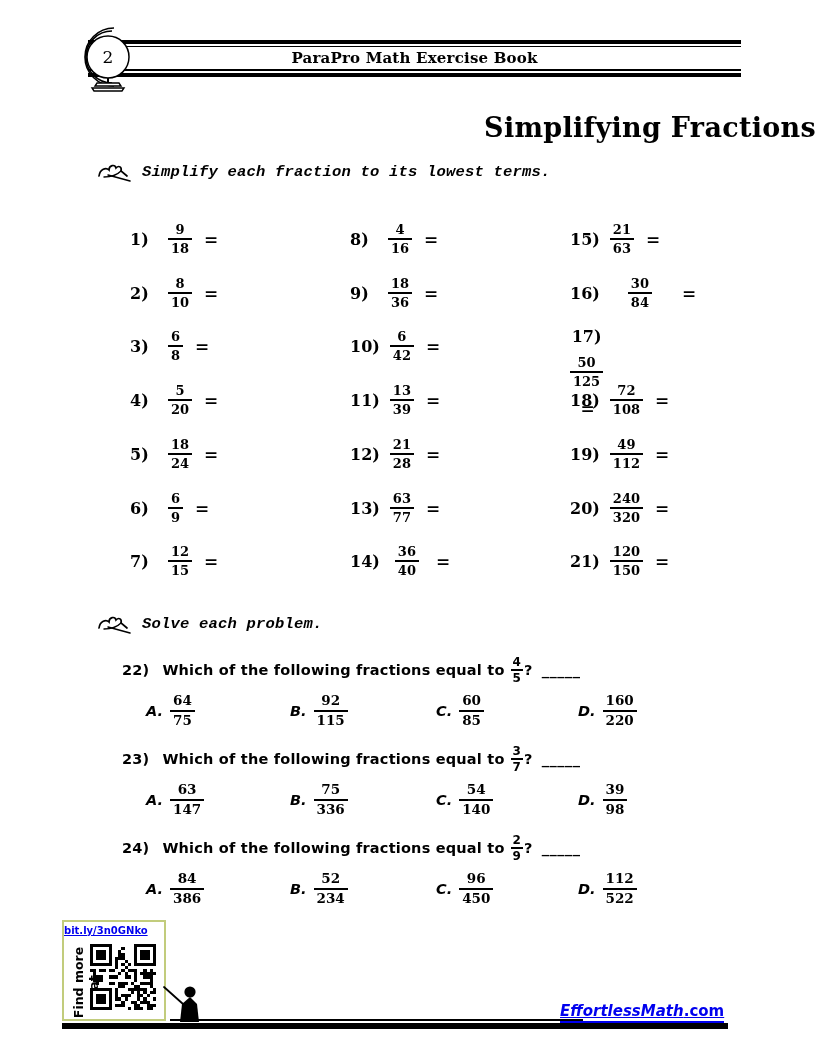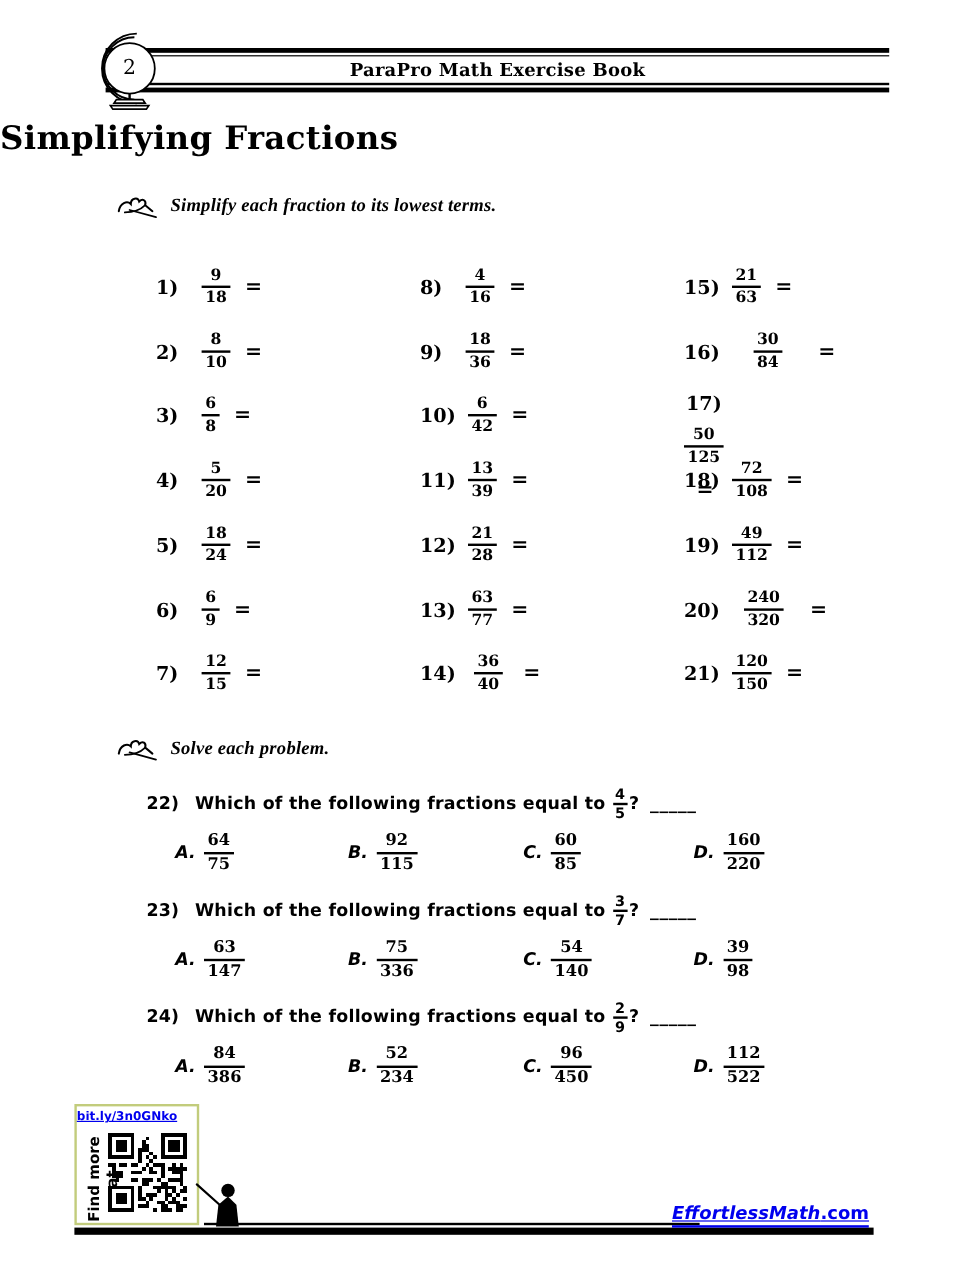--- a/index.html
+++ b/index.html
@@ -16,27 +16,27 @@
   .banner{position:absolute;left:88px;top:40px;width:653px;}
   .rule-thick{height:3.5px;background:var(--ink);}
   .rule-gap{height:2.5px;}
   .rule-thin{height:1.3px;background:var(--ink);}
   .banner-title{height:22px;line-height:22px;text-align:center;
     font-weight:700;font-size:15px;letter-spacing:0.2px;}
   .globe{position:absolute;left:76px;top:24px;}
   .page-num{position:absolute;left:87px;top:40px;width:42px;height:34px;
     text-align:center;line-height:34px;font-size:17px;}
   
-  .doc-title{position:absolute;left:0;top:100px;width:816px;text-align:left;
+  .doc-title{position:absolute;left:0;top:112px;width:816px;text-align:right;
     font-size:27px;font-weight:700;letter-spacing:0.3px;}
   
   .instruction{position:absolute;display:flex;align-items:center;gap:10px;}
   .instr-1{left:96px;top:160px;}
   .instr-2{left:96px;top:612px;}
-  .instr-text{font-family:Liberation Serif, serif;font-style:italic;
+  .instr-text{font-family:Liberation Mono, monospace;font-style:italic;
     font-weight:700;font-size:15.5px;letter-spacing:0.2px;}
   .hand-icon{flex:0 0 auto;}
   
   .problem{position:absolute;display:flex;align-items:center;gap:10px;height:38px;}
   .plabel{font-size:16px;font-weight:600;min-width:28px;}
   .frac{display:inline-flex;flex-direction:column;align-items:center;line-height:1;}
   .frac .fnum{font-size:13px;font-weight:700;padding:0 3px 2px;}
   .frac .fbar{align-self:stretch;height:2px;background:var(--ink);}
   .frac .fden{font-size:13px;font-weight:700;padding:2px 3px 0;}
   .eq{font-size:17px;font-weight:600;margin-left:2px;}
@@ -275,21 +275,21 @@
       </div>
       <div class="problem" style="left: 570px; top: 435px;">
         <span class="plabel">19)</span>
         <span class="frac ">
           <span class="fnum">49</span>
           <span class="fbar"></span>
           <span class="fden">112</span>
         </span>
         <span class="eq">=</span>
       </div>
-      <div class="problem" style="left: 570px; top: 489px; gap: 20px;">
+      <div class="problem" style="left: 570px; top: 489px;">
         <span class="plabel">20)</span>
         <span class="frac ">
           <span class="fnum">240</span>
           <span class="fbar"></span>
           <span class="fden">320</span>
         </span>
         <span class="eq">=</span>
       </div>
       <div class="problem" style="left: 570px; top: 542px;">
         <span class="plabel">21)</span>

